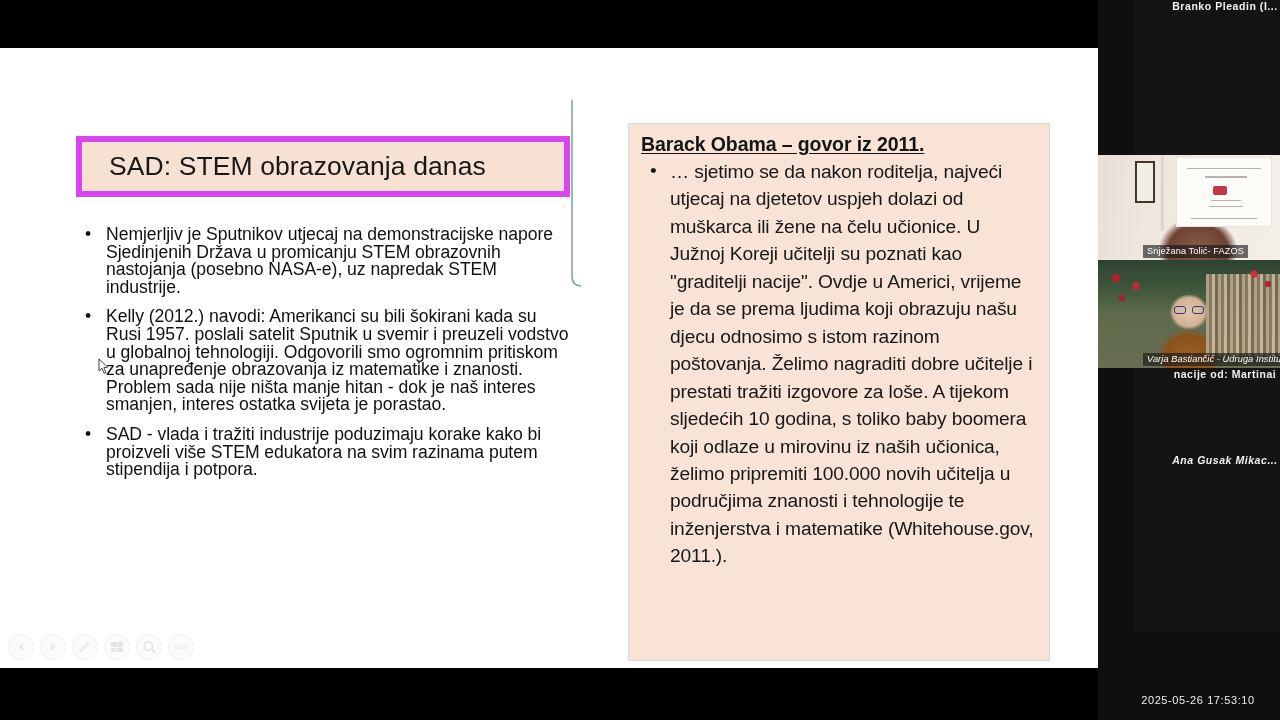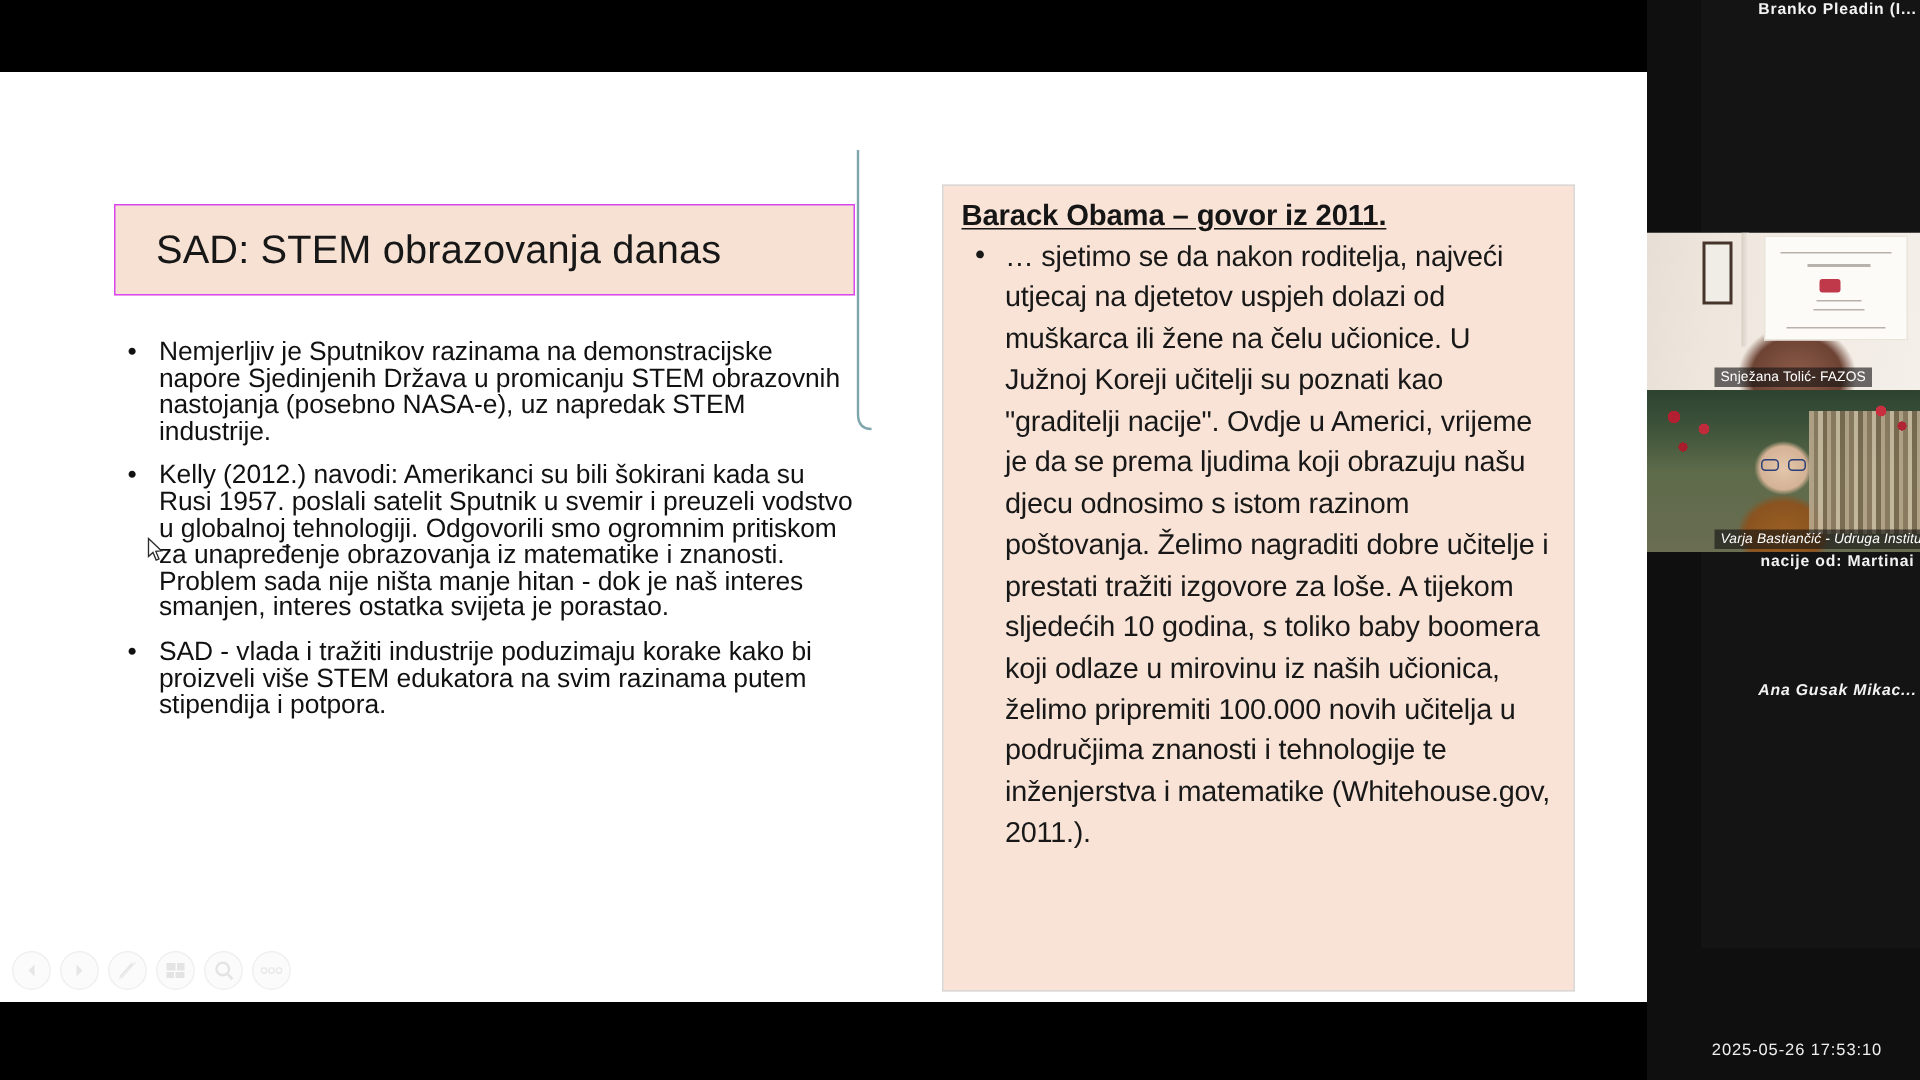--- a/index.html
+++ b/index.html
@@ -30,21 +30,21 @@
     left: 568px; top: 52px;
     width: 22px; height: 190px;
   }
 
   
   .title-box {
     position: absolute;
     left: 76px; top: 88px;
     width: 494px; height: 61px;
     background: #f7e1d3;
-    border: 1px solid #d946ef;
+    border: 6px solid #d946ef;
     display: flex;
     align-items: center;
   }
   .title-box .title-text {
     font-size: 26.5px;
     color: #171717;
     padding-left: 27px;
     letter-spacing: 0.1px;
     white-space: nowrap;
   }
@@ -300,21 +300,21 @@
       </svg>
     </div>
 
     <div class="title-box">
       <span class="title-text">SAD: STEM obrazovanja danas</span>
     </div>
 
     <div class="left-bullets">
       <div class="lb-item">
         <span class="lb-dot">•</span>
-        <span>Nemjerljiv je Sputnikov razinama na demonstracijske napore Sjedinjenih Država u promicanju STEM obrazovnih nastojanja (posebno NASA-e), uz napredak STEM industrije.</span>
+        <span>Nemjerljiv je Sputnikov utjecaj na demonstracijske napore Sjedinjenih Država u promicanju STEM obrazovnih nastojanja (posebno NASA-e), uz napredak STEM industrije.</span>
       </div>
       <div class="lb-item">
         <span class="lb-dot">•</span>
         <span>Kelly (2012.) navodi: Amerikanci su bili šokirani kada su Rusi 1957. poslali satelit Sputnik u svemir i preuzeli vodstvo u globalnoj tehnologiji. Odgovorili smo ogromnim pritiskom za unapređenje obrazovanja iz matematike i znanosti. Problem sada nije ništa manje hitan - dok je naš interes smanjen, interes ostatka svijeta je porastao.</span>
       </div>
       <div class="lb-item">
         <span class="lb-dot">•</span>
         <span>SAD - vlada i tražiti industrije poduzimaju korake kako bi proizveli više STEM edukatora na svim razinama putem stipendija i potpora.</span>
       </div>
     </div>

